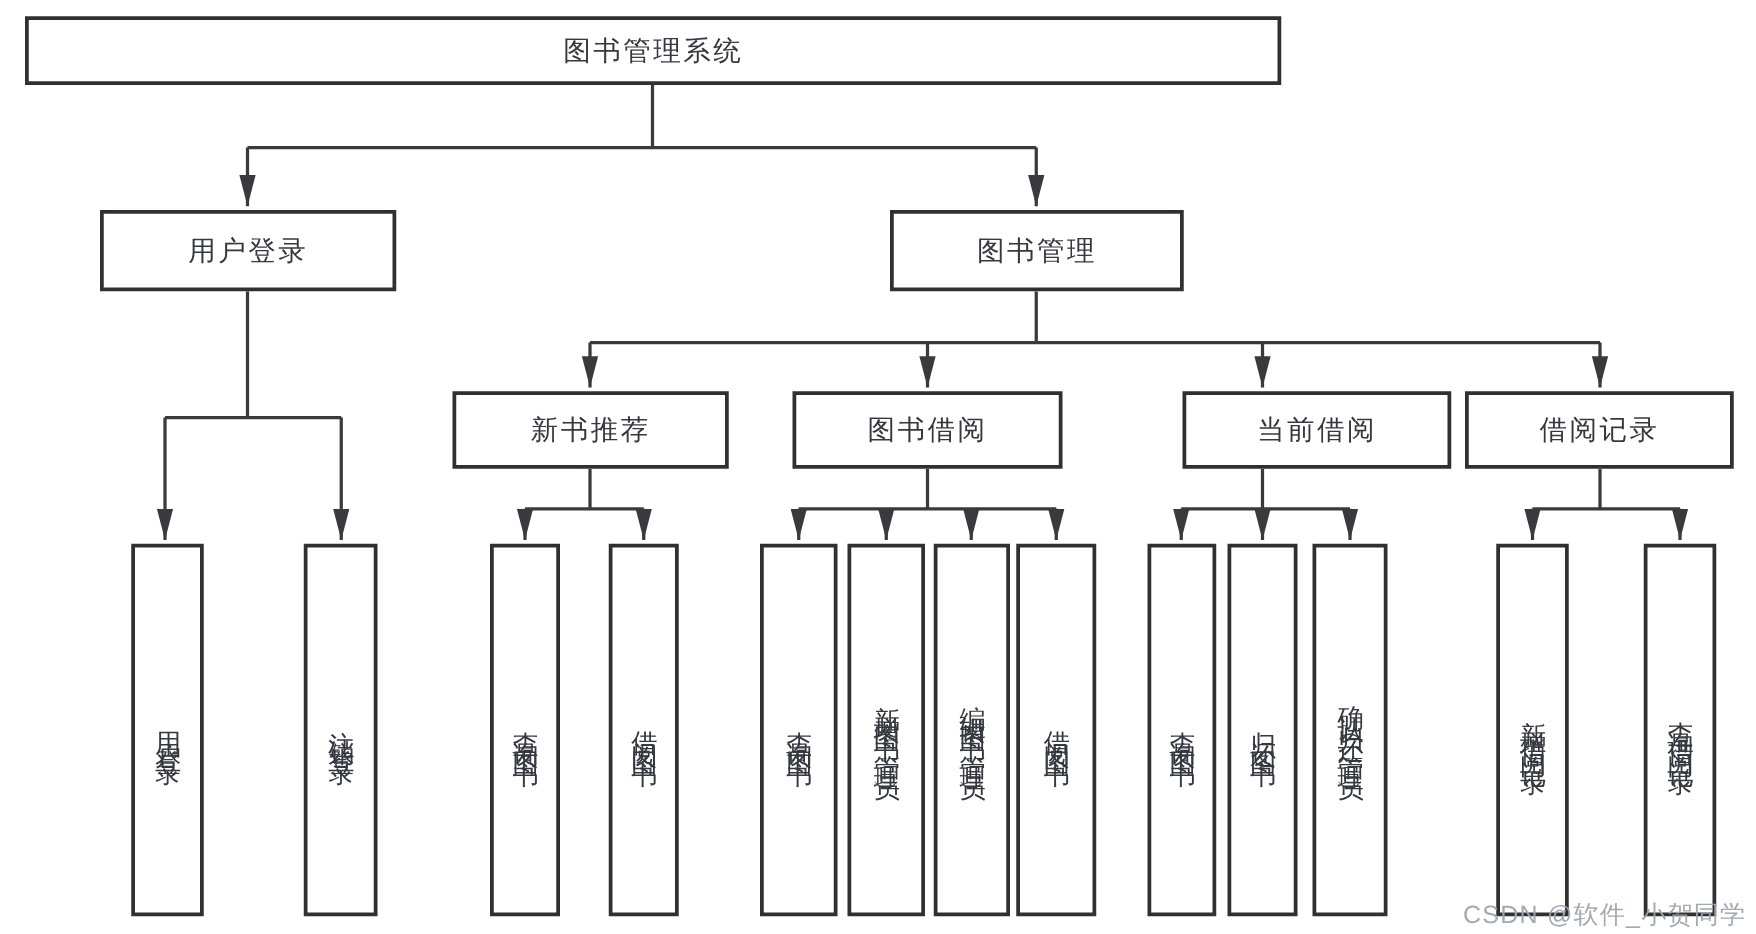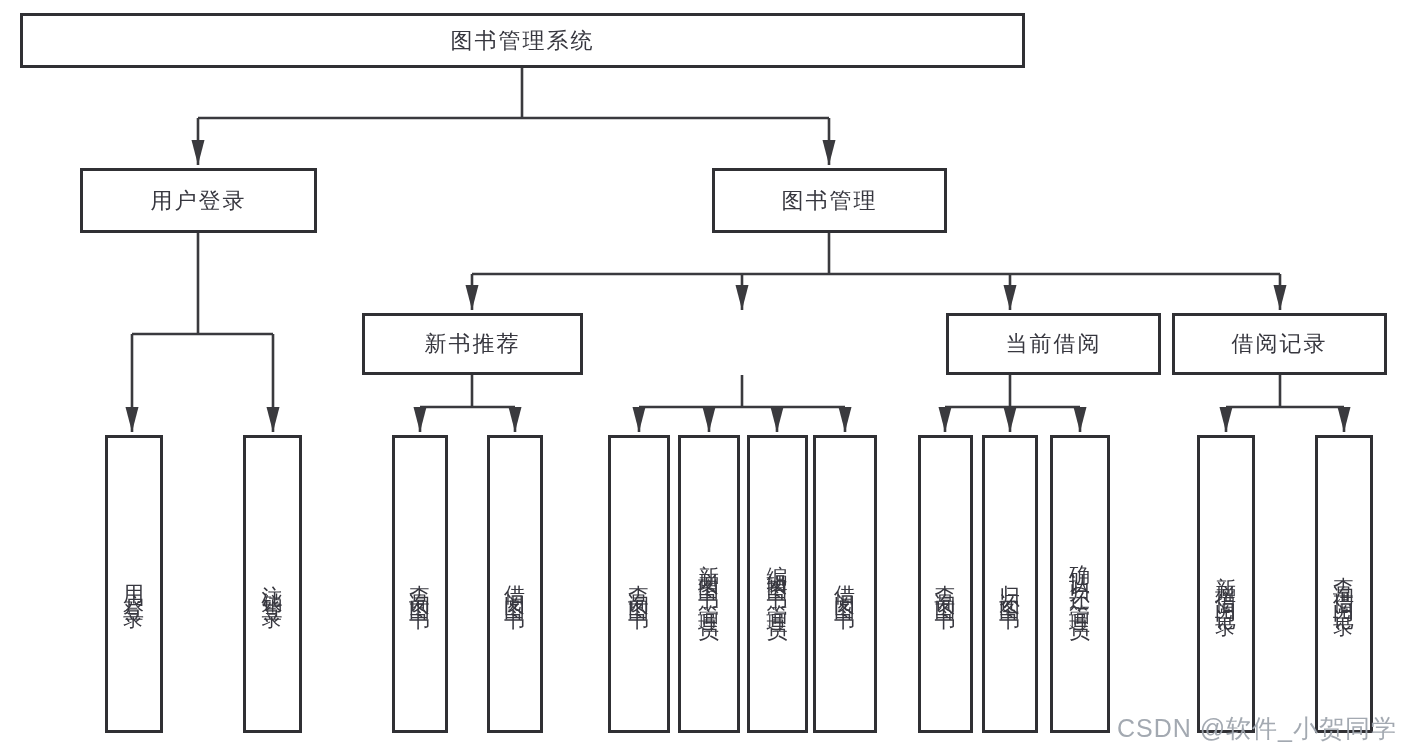--- a/index.html
+++ b/index.html
@@ -64,21 +64,21 @@
   .leaf-b4 { left: 813px;  width: 64px; }
   .leaf-c1 { left: 918px;  width: 55px; }
   .leaf-c2 { left: 982px;  width: 56px; }
   .leaf-c3 { left: 1050px; width: 60px; }
   .leaf-r1 { left: 1197px; width: 58px; }
   .leaf-r2 { left: 1315px; width: 58px; }
   .watermark {
     position: absolute;
     right: 8px;
     bottom: 2px;
-    font-size: 25px;
+    font-size: 20px;
     letter-spacing: 1px;
     color: rgba(158, 164, 173, 0.95);
     z-index: 3;
     white-space: nowrap;
   }
 </style>
 </head>
 <body>
 
 <div class="canvas">
@@ -140,20 +140,23 @@
   <div class="box lvl2-a">
     <span class="h-label">用户登录</span>
   </div>
   <div class="box lvl2-b">
     <span class="h-label">图书管理</span>
   </div>
 
   <div class="box lvl3 lvl3-a">
     <span class="h-label">新书推荐</span>
   </div>
+  <div class="box lvl3 lvl3-b">
+    <span class="h-label">图书借阅</span>
+  </div>
   <div class="box lvl3 lvl3-c">
     <span class="h-label">当前借阅</span>
   </div>
   <div class="box lvl3 lvl3-d">
     <span class="h-label">借阅记录</span>
   </div>
 
   <div class="box leaf leaf-u1">
     <span class="v-label">用户登录</span>
   </div>

